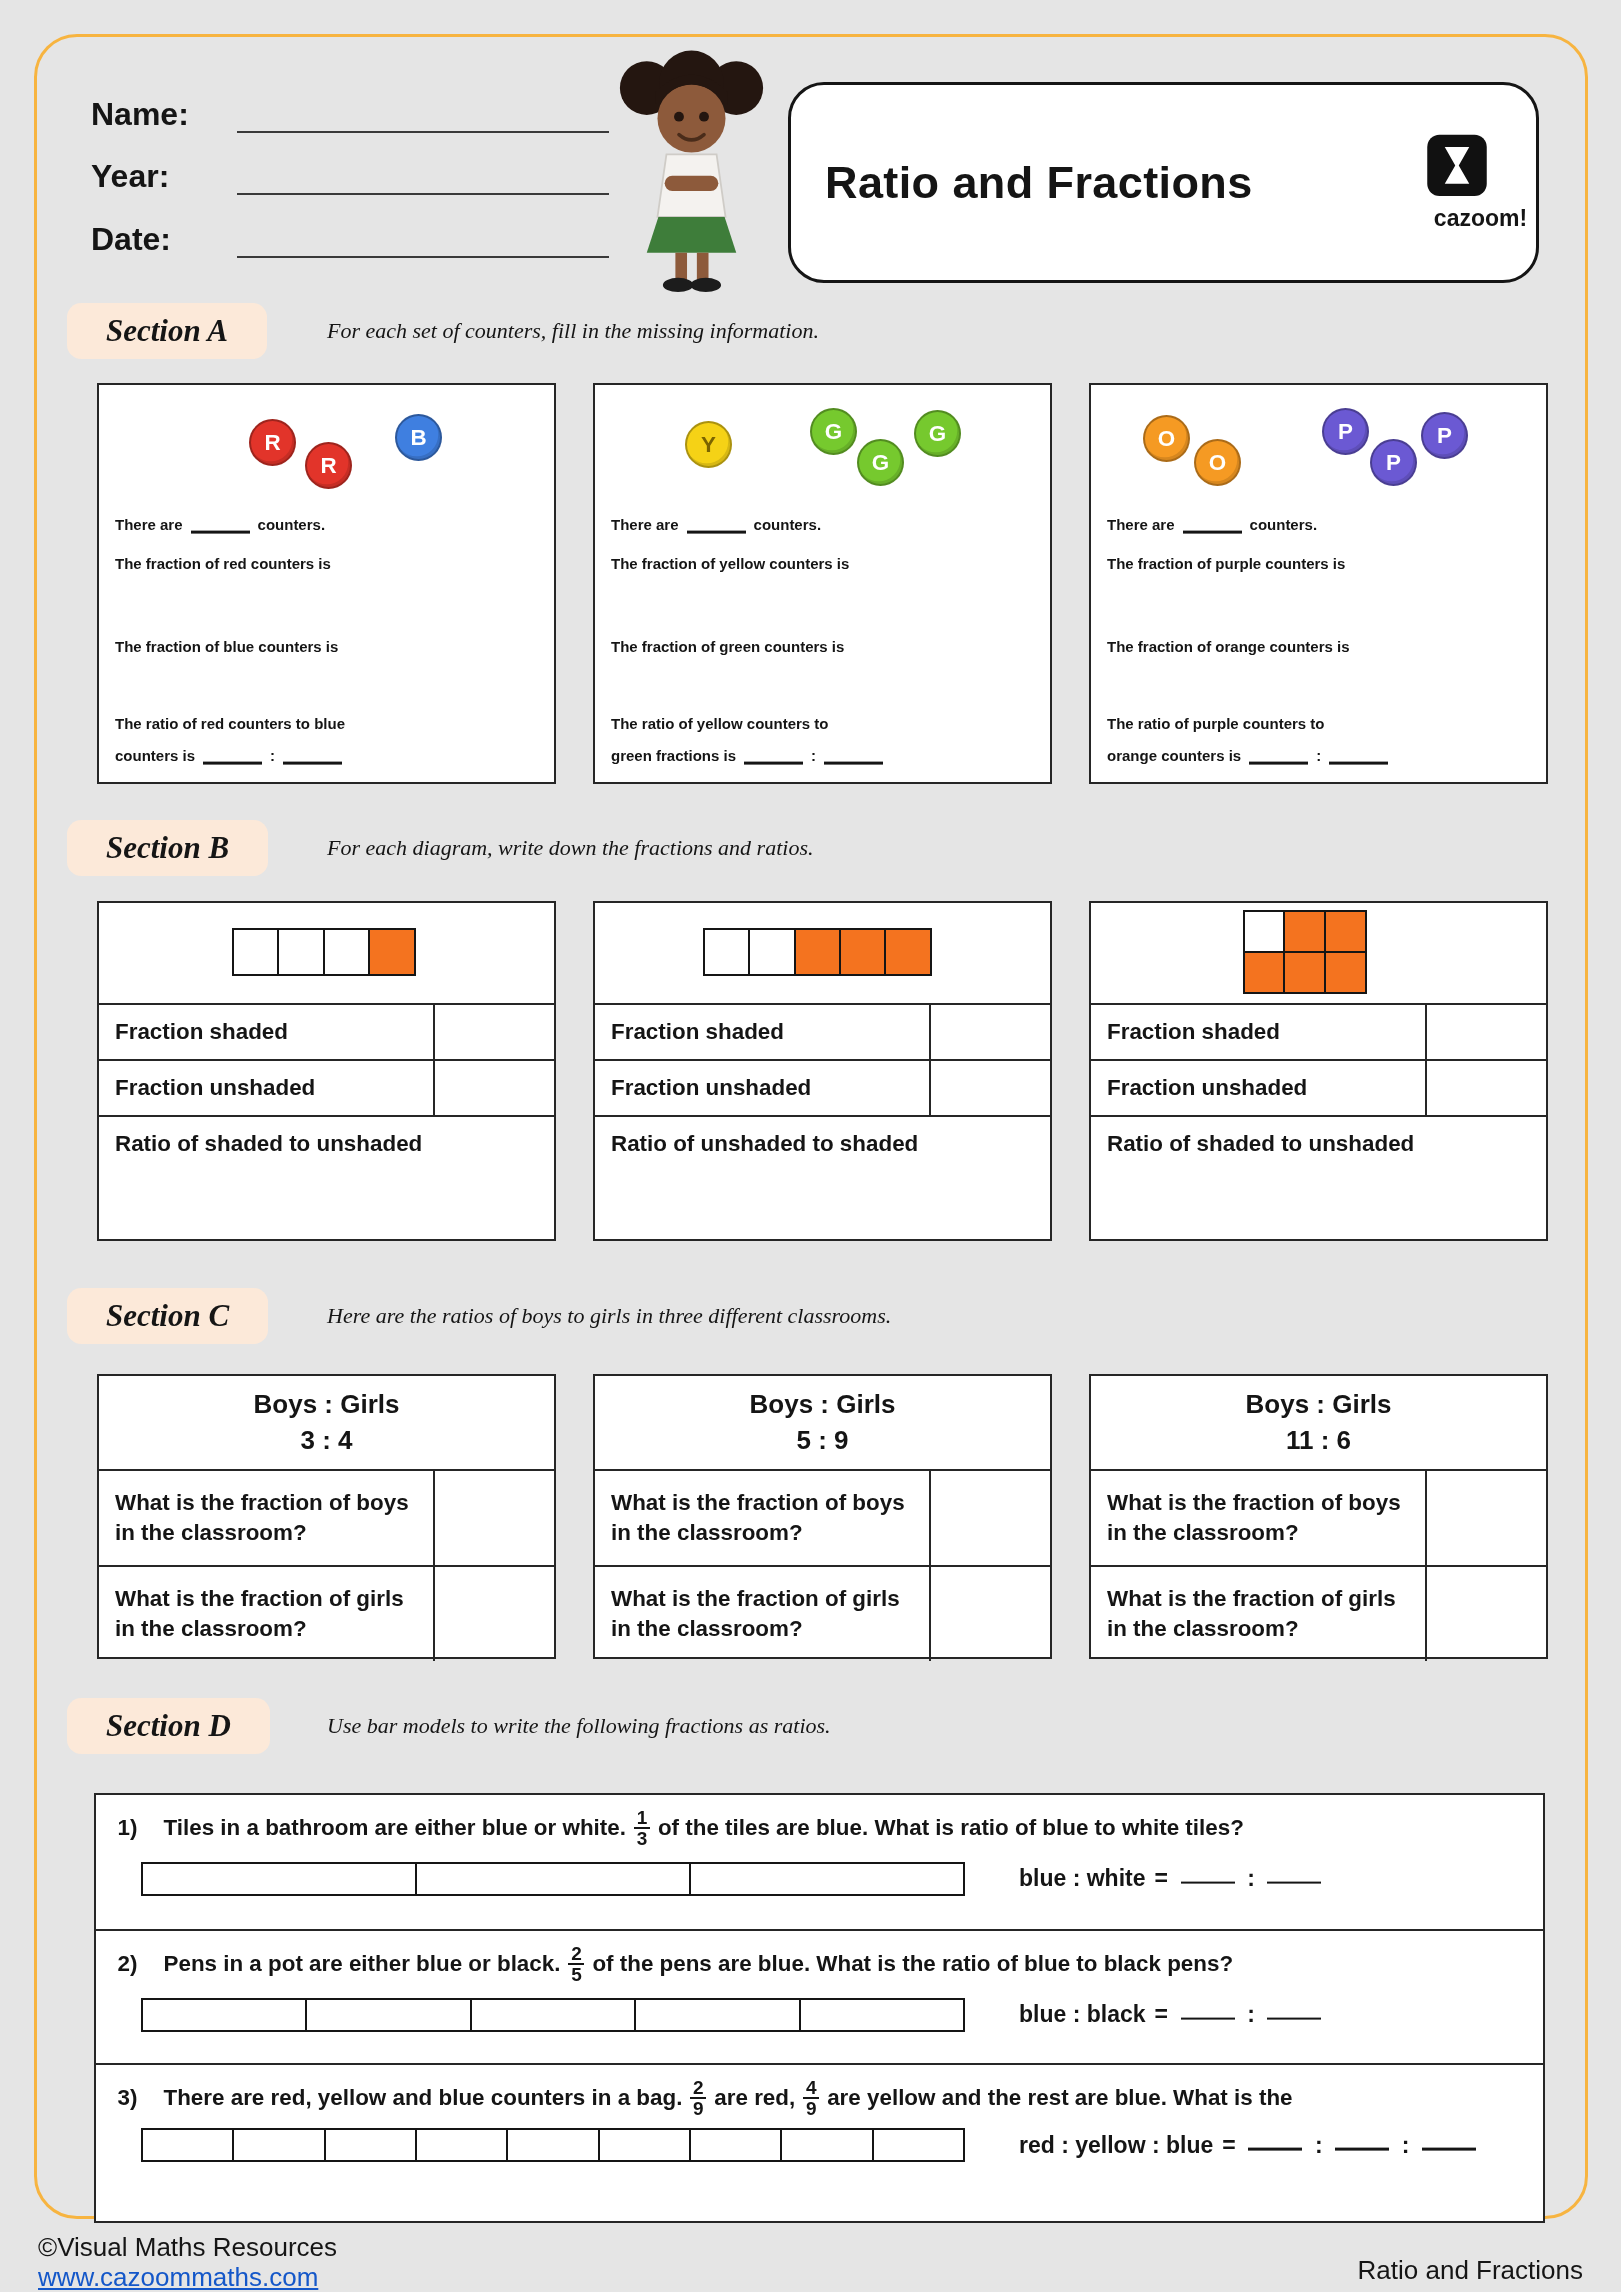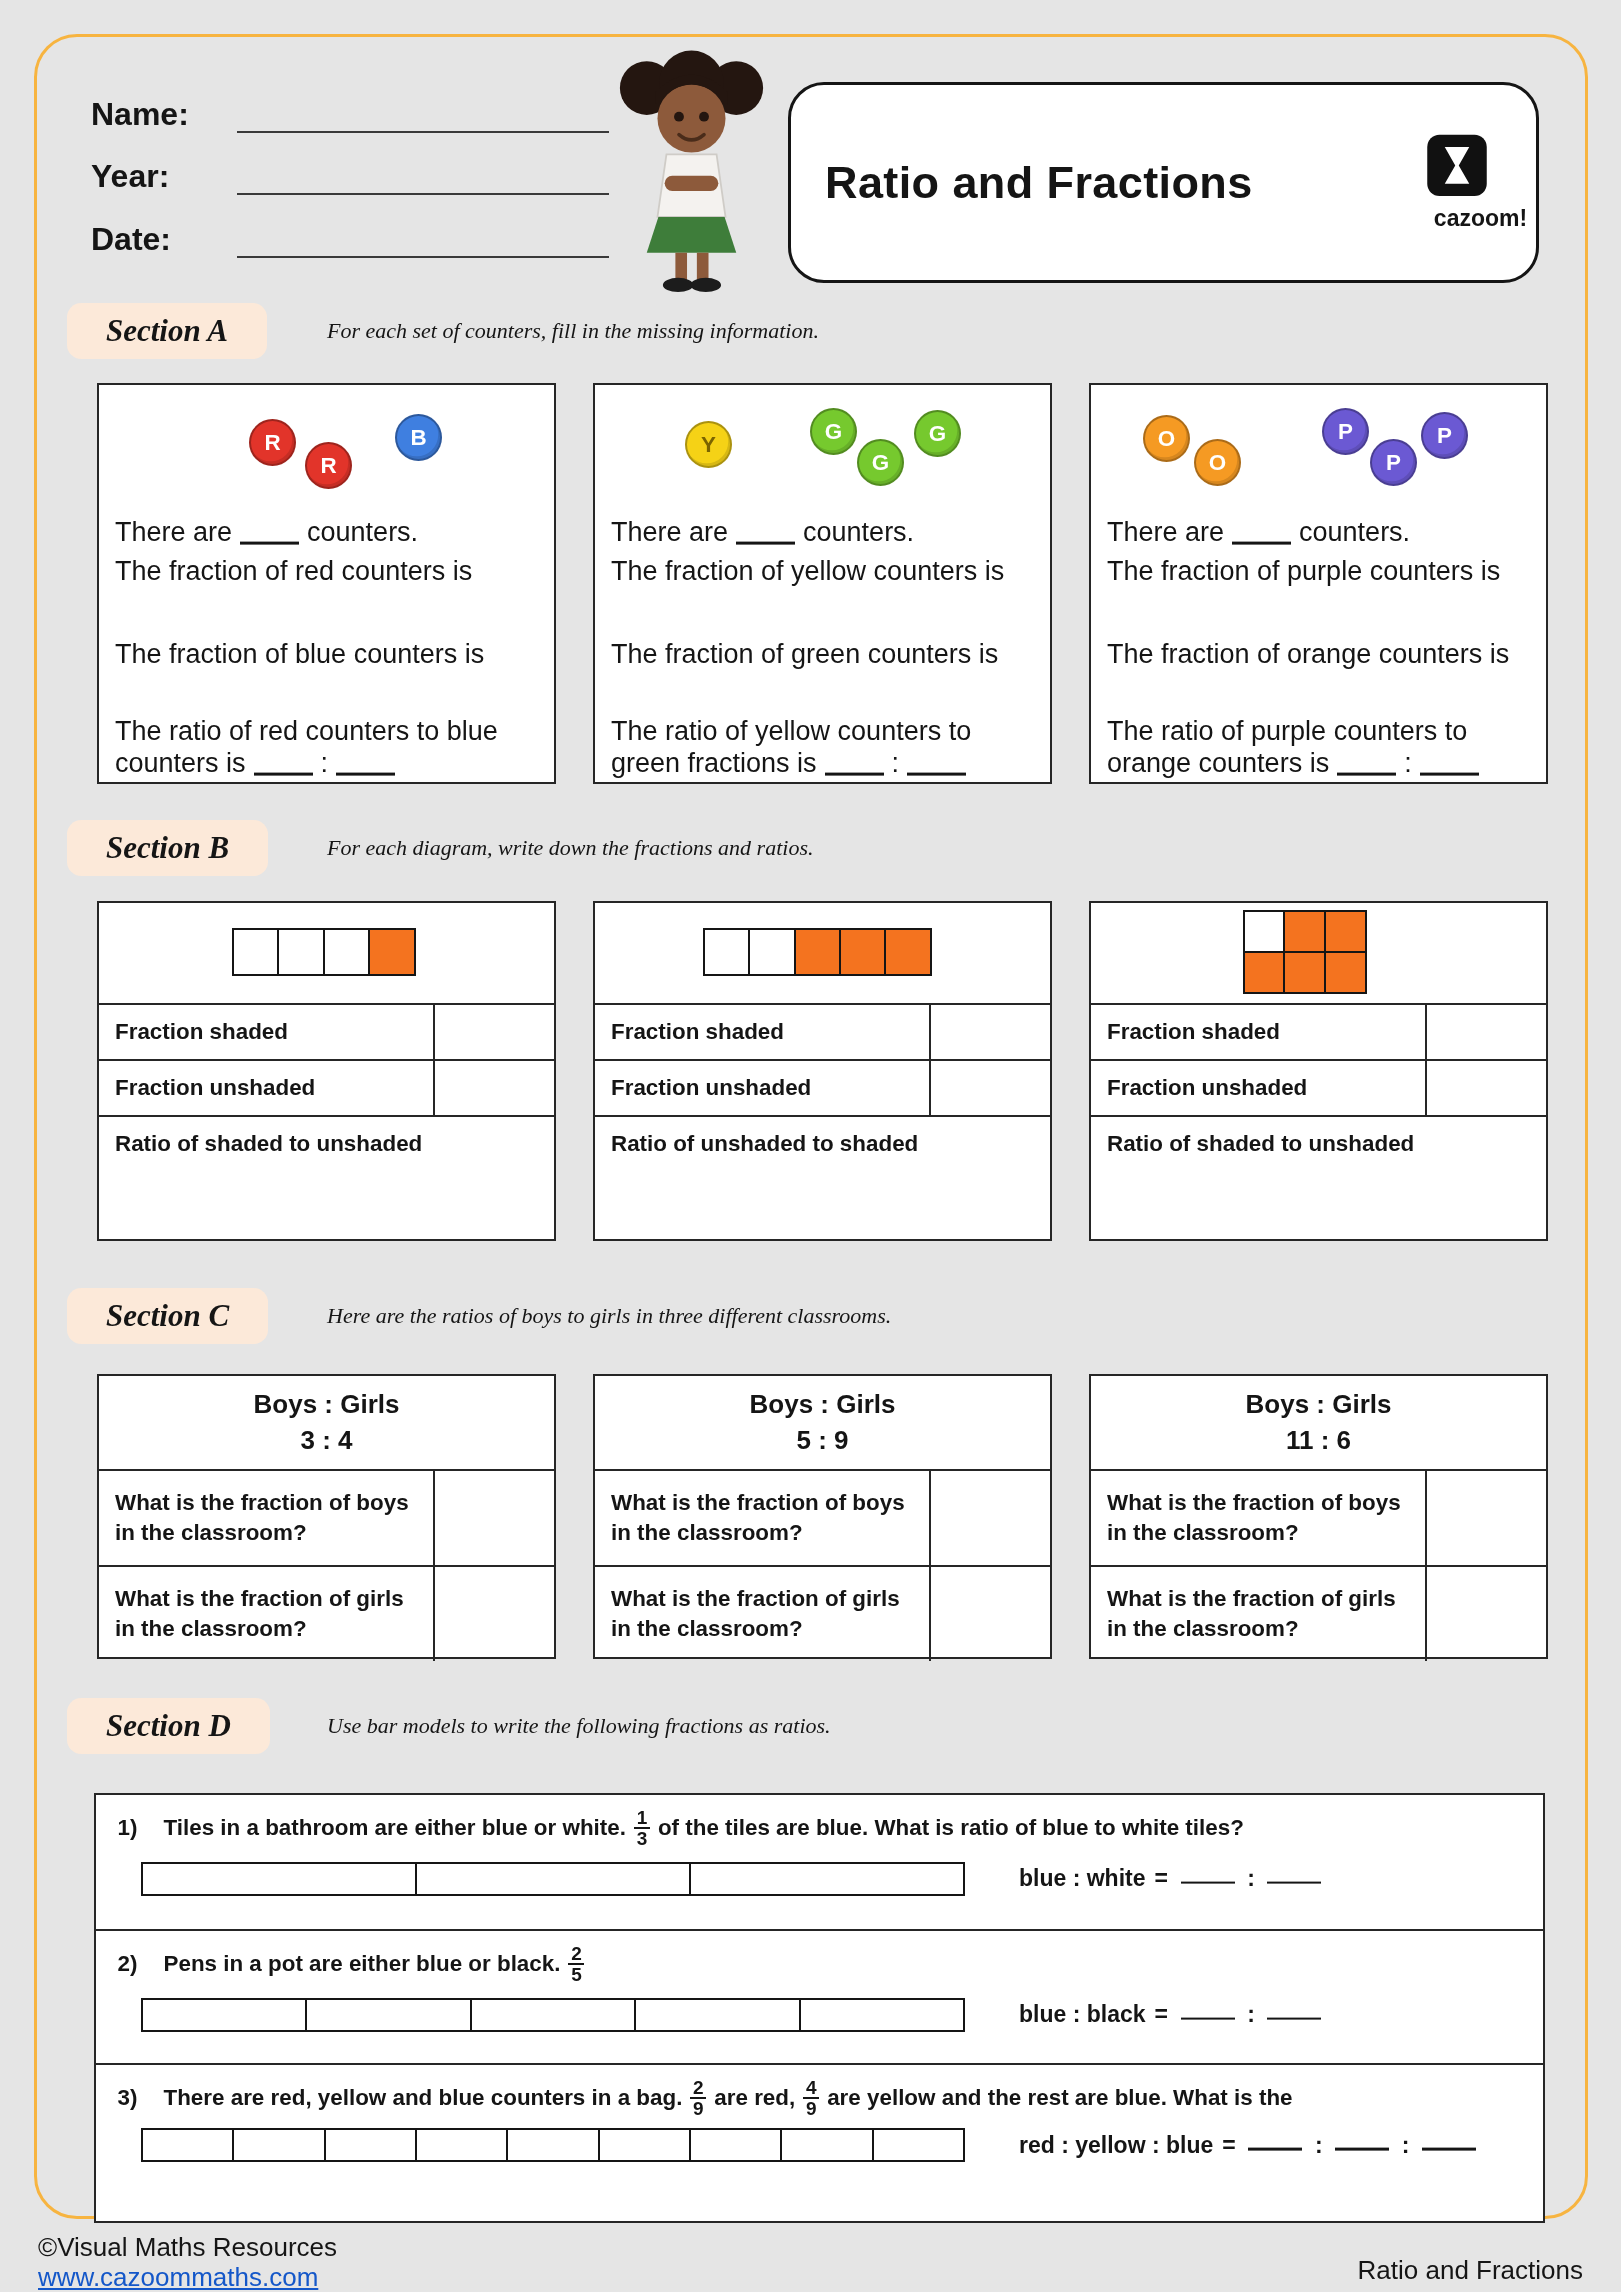--- a/index.html
+++ b/index.html
@@ -22,21 +22,21 @@
   .pill { position:absolute; height:56px; line-height:56px; padding:0 39px; border-radius:14.3px; font-family:"Liberation Serif", serif; font-style:italic; font-weight:700; font-size:31px; background:#fce9d9; }
   .instr { position:absolute; left:327px; height:56px; line-height:56px; font-family:"Liberation Serif", serif; font-style:italic; font-size:22px; }
 
   
   .card { position:absolute; width:459px; border:2.7px solid #262626; background:#fff; }
 
   
   .abox { top:383px; height:401px; }
   .counter { position:absolute; width:47px; height:47px; border-radius:50%; display:flex; align-items:center; justify-content:center; font-size:22.4px; font-weight:700; color:#fff; border:2.7px solid rgba(0,0,0,.30); box-shadow:inset -1.8px -2.7px 0 rgba(0,0,0,.12); }
   .c-yellow { color:#7a6400; }
-  .aline { position:absolute; left:16px; right:10.7px; font-size:27px; font-weight:400; line-height:1.25; }
+  .aline { position:absolute; left:16px; right:10.7px; font-size:15px; font-weight:700; line-height:1.25; }
   .blank { display:inline-block; width:59px; height:2.7px; background:#151515; margin:0 8px; transform:translateY(3.6px); }
 
   
   .bbox { top:901px; height:340px; }
   .b-diagram { position:relative; height:100px; }
   .sq-row { display:flex; }
   .sq-strip { position:absolute; }
   .sq { width:48px; height:48px; border:2.7px solid #151515; background:#fff; margin-left:-2.7px; }
   .sq:first-child { margin-left:0; }
   .sq-grid .sq { width:43px; height:43px; }
@@ -339,20 +339,21 @@
     </div>
 
     <div class="d-p d-p2">
       <div class="d-text">
         <span class="d-num">2)</span>
         <span>Pens in a pot are either blue or black.</span>
         <span class="frac">
             <span class="fr-n">2</span>
             <span>5</span>
           </span>
+        <span>of the pens are blue. What is the ratio of blue to black pens?</span>
       </div>
       <div class="d-body">
         <div class="bar">
           <div class="bar-cell"></div>
           <div class="bar-cell"></div>
           <div class="bar-cell"></div>
           <div class="bar-cell"></div>
           <div class="bar-cell"></div>
         </div>
         <div class="d-ans">

